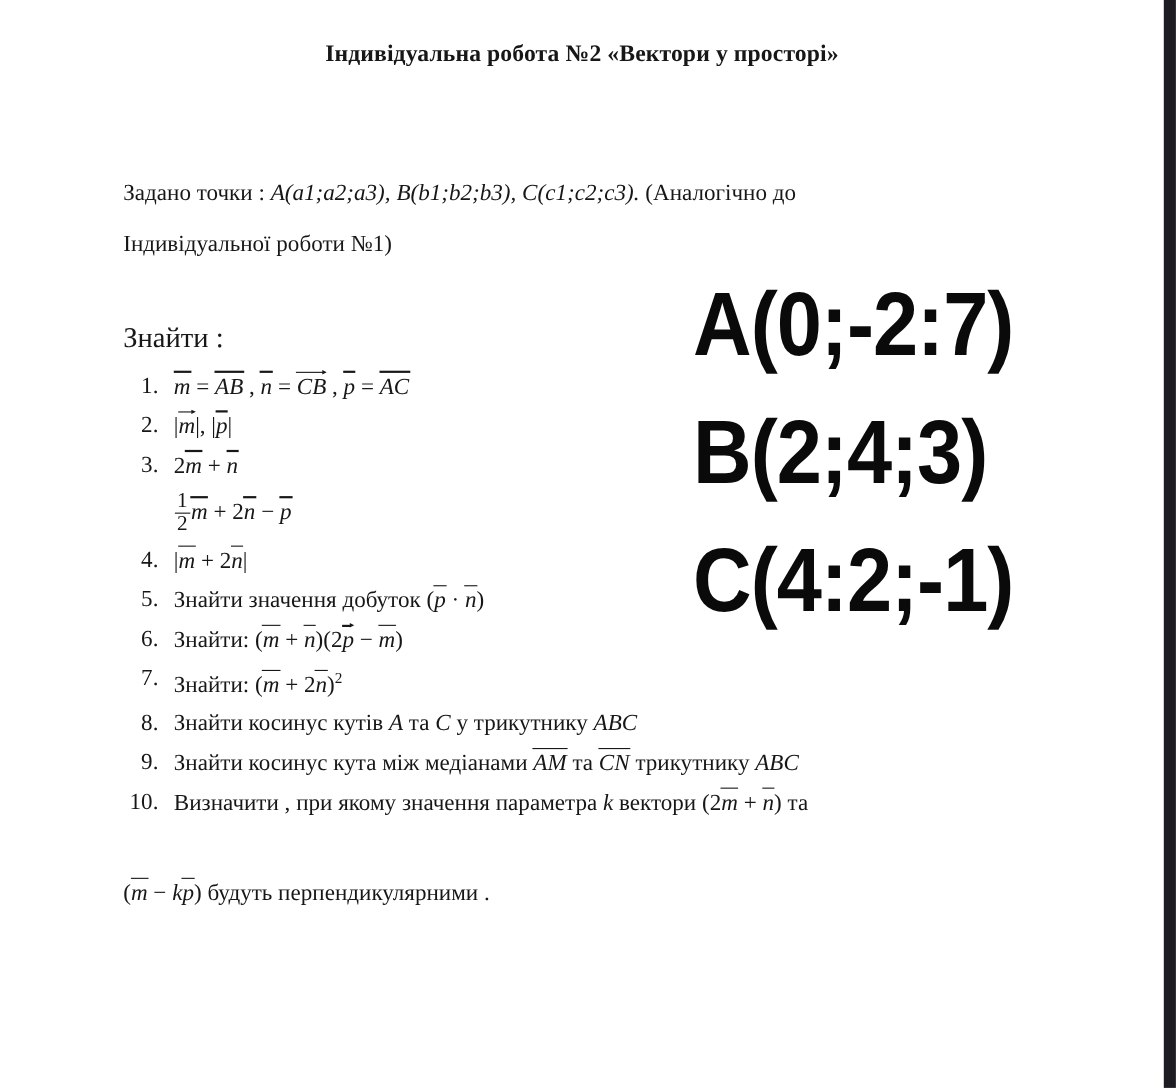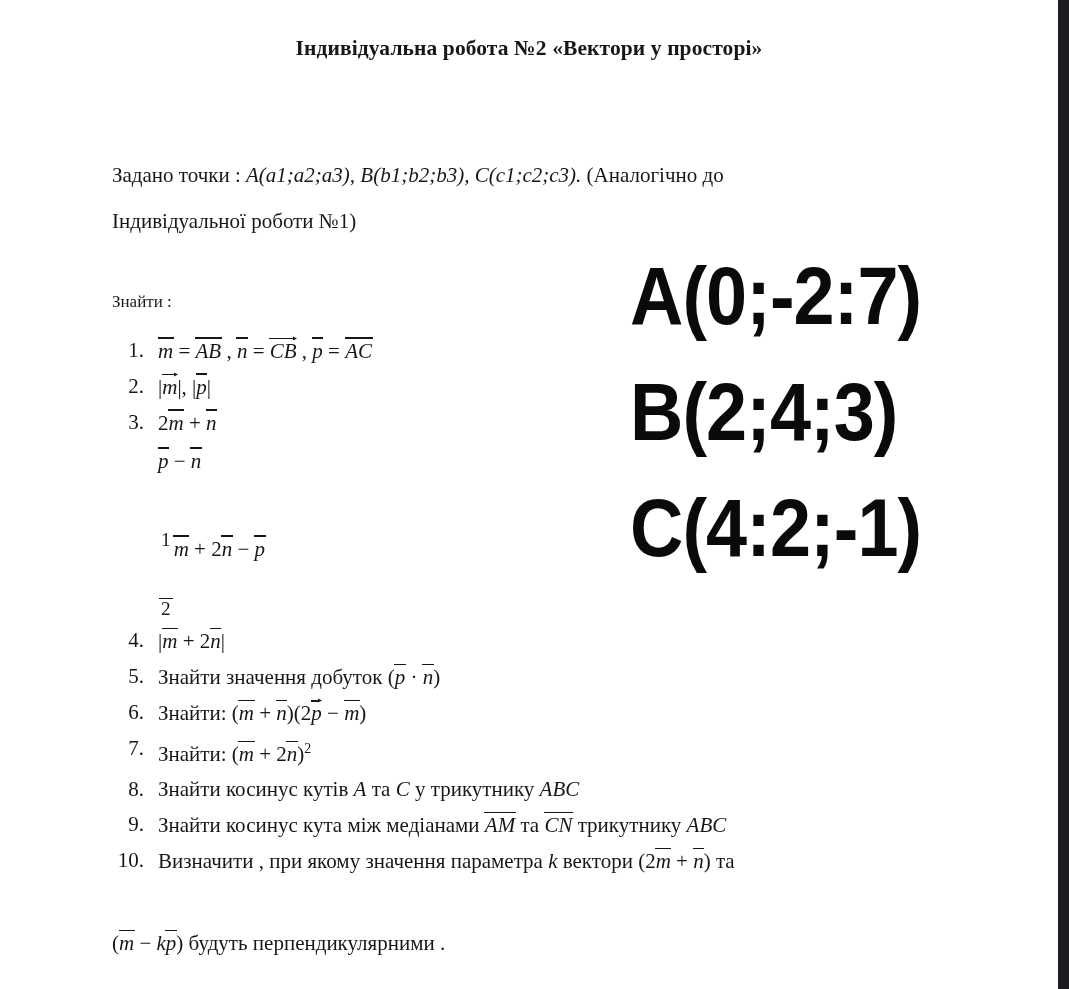--- a/index.html
+++ b/index.html
@@ -59,21 +59,21 @@
     font-size: 21px;
     line-height: 46px;
   }
   .intro .ln { display: block; white-space: nowrap; }
 
   
   .find-lead {
     position: absolute;
     left: 112px;
     top: 292px;
-    font-size: 17px;
+    font-size: 26px;
   }
 
   
   .task-list {
     position: absolute;
     left: 112px;
     top: 337px;
     width: 830px;
     font-size: 21px;
   }
@@ -116,21 +116,20 @@
   .contline .body { flex: 1 1 auto; line-height: 27px; }
 
   
   .mi {
     font-family: "Liberation Serif", "DejaVu Serif", serif;
     font-style: italic;
   }
   .mr {
     font-family: "Liberation Serif", "DejaVu Serif", serif;
     font-style: normal;
-    margin-top: 48px;
   }
   
   .bar {
     position: relative;
     display: inline-block;
     padding-top: 1px;
   }
   .bar::before {
     content: "";
     position: absolute;
@@ -236,26 +235,20 @@
       </div>
     </div>
 
     <div class="task tight">
       <div class="num">3.</div>
       <div class="body">
         <span class="mr">2</span><span class="mi bar">m</span><span class="mr"> + </span><span class="mi bar">n</span>
       </div>
     </div>
 
-    <div class="subline">
-      <div class="num"></div>
-      <div class="body">
-        <span class="mi bar">p</span><span class="mr"> − </span><span class="mi bar">n</span>
-      </div>
-    </div>
 
     <div class="subline">
       <div class="num"></div>
       <div class="body">
         <span class="frac">
             <span class="nu mr">1</span>
             <span class="de mr">2</span>
           </span><span class="mi bar">m</span><span class="mr"> + </span><span class="mr">2</span><span class="mi bar">n</span><span class="mr"> − </span><span class="mi bar">p</span>
       </div>
     </div>

